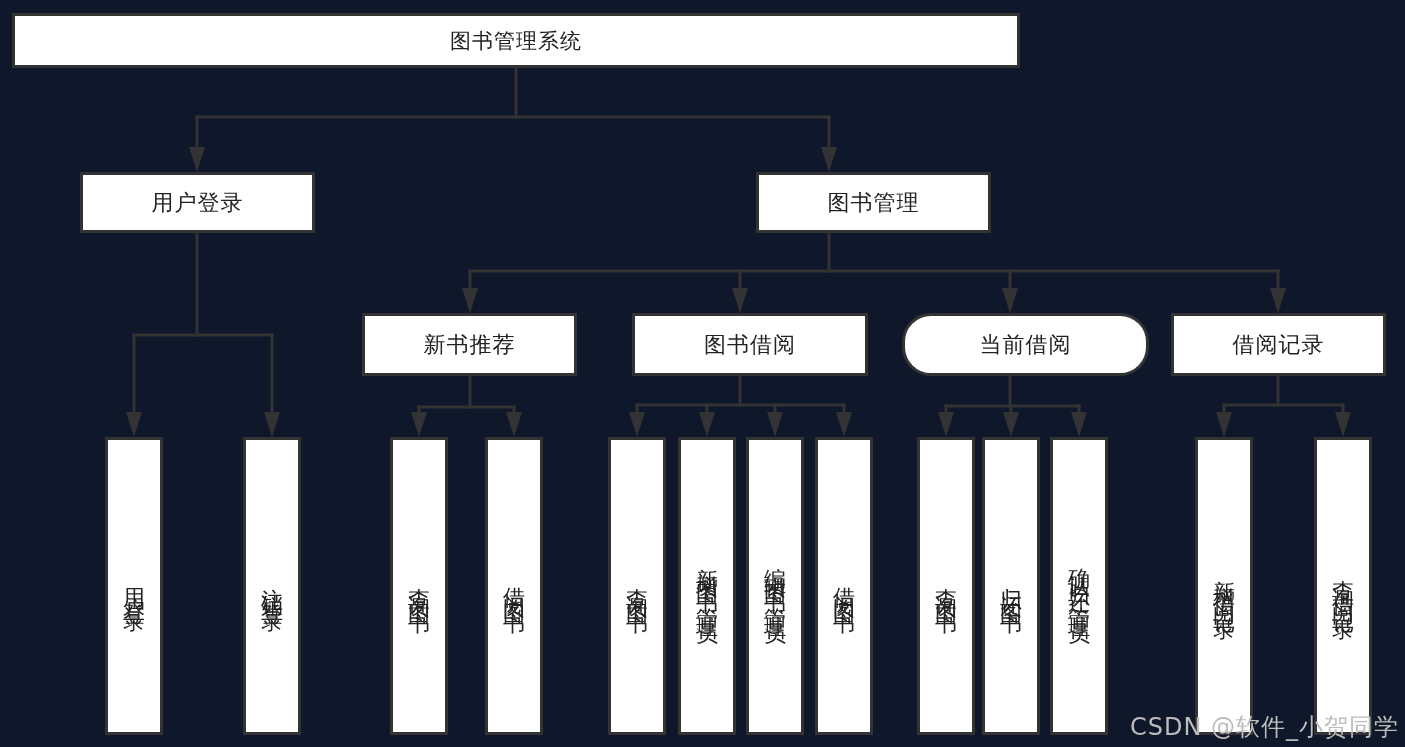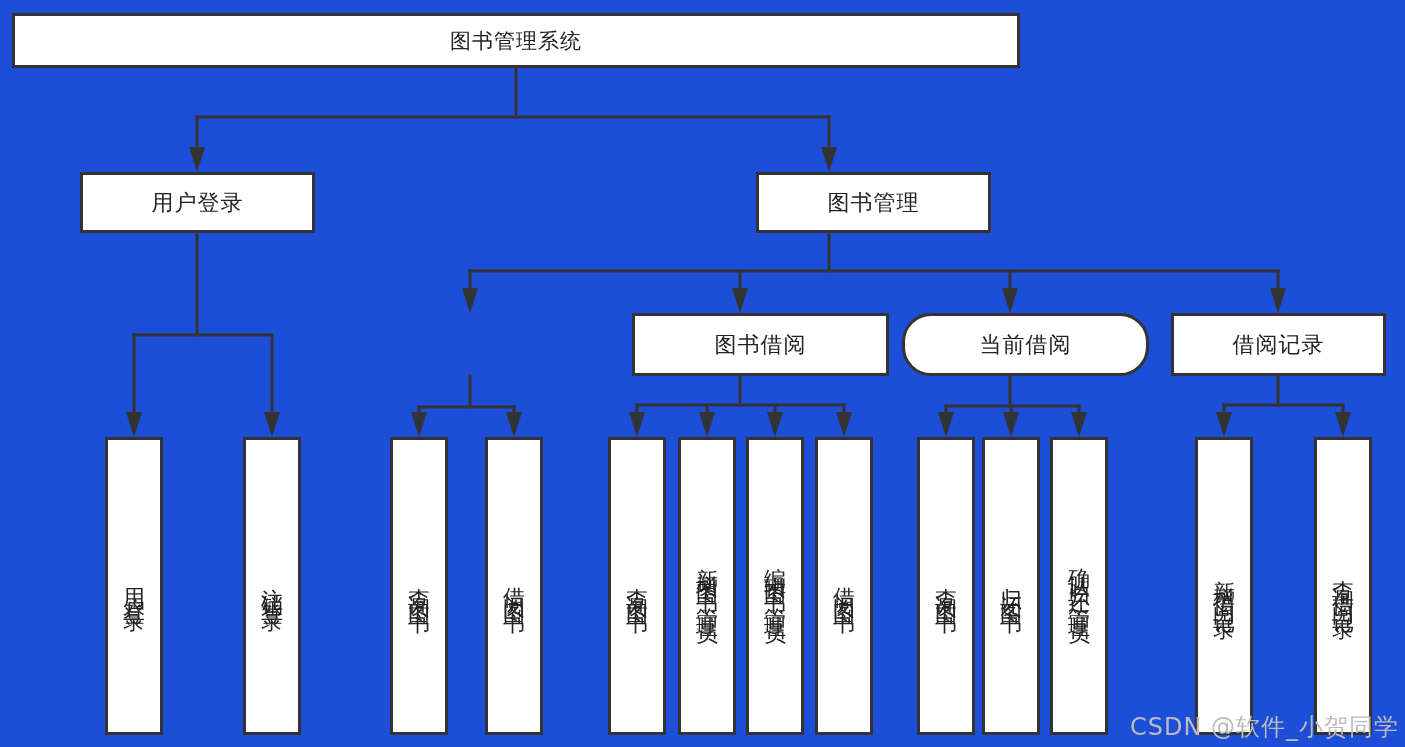--- a/index.html
+++ b/index.html
@@ -1,19 +1,19 @@
 <!DOCTYPE html>
 <html><head>
 <meta charset="utf-8">
 <style>
   html,body{margin:0;padding:0;background:#ffffff;}
   #stage{
     position:relative;
     width:1405px;height:747px;
-    background:#1d4ed8;
+    background:#0f172a;
     font-family:"DejaVu Sans","Liberation Sans",sans-serif;
     overflow:hidden;
   }
   #wires{position:absolute;left:0;top:0;width:1405px;height:747px;}
   .box{
     position:absolute;
     box-sizing:border-box;
     border:3px solid #333333;
     background:#ffffff;
     display:flex;align-items:center;justify-content:center;
@@ -105,21 +105,22 @@
       <polygon class="head" points="1216,412 1232,412 1224,437"></polygon>
     <line class="wire" x1="1343" y1="405" x2="1343" y2="417"></line>
       <polygon class="head" points="1335,412 1351,412 1343,437"></polygon>
   </svg>
 
   <div class="box root-box" style="left:12px;top:13px;width:1008px;height:55px;">图书管理系统</div>
 
   <div class="box l2-box" style="left:80px;top:172px;width:235px;height:61px;">用户登录</div>
   <div class="box l2-box" style="left:712px;top:172px;width:235px;height:61px;margin-left:44px;">图书管理</div>
 
-  <div class="box l3-box" style="left:632px;top:313px;width:257px;height:63px;">图书借阅</div>
+  <div class="box l3-box" style="left:362px;top:313px;width:215px;height:63px;">新书推荐</div>
+  <div class="box l3-box" style="left:632px;top:313px;width:236px;height:63px;">图书借阅</div>
   <div class="box l3-box" style="left:902px;top:313px;width:247px;height:63px;border-radius:29px;">当前借阅</div>
   <div class="box l3-box" style="left:1171px;top:313px;width:215px;height:63px;">借阅记录</div>
 
   <div class="box leaf-box" style="left:105px;top:437px;width:58px;height:298px;">用户登录</div>
   <div class="box leaf-box" style="left:243px;top:437px;width:58px;height:298px;">注销登录</div>
 
   <div class="box leaf-box" style="left:390px;top:437px;width:58px;height:298px;">查询图书</div>
   <div class="box leaf-box" style="left:485px;top:437px;width:58px;height:298px;">借阅图书</div>
 
   <div class="box leaf-box" style="left:608px;top:437px;width:58px;height:298px;">查询图书</div>

